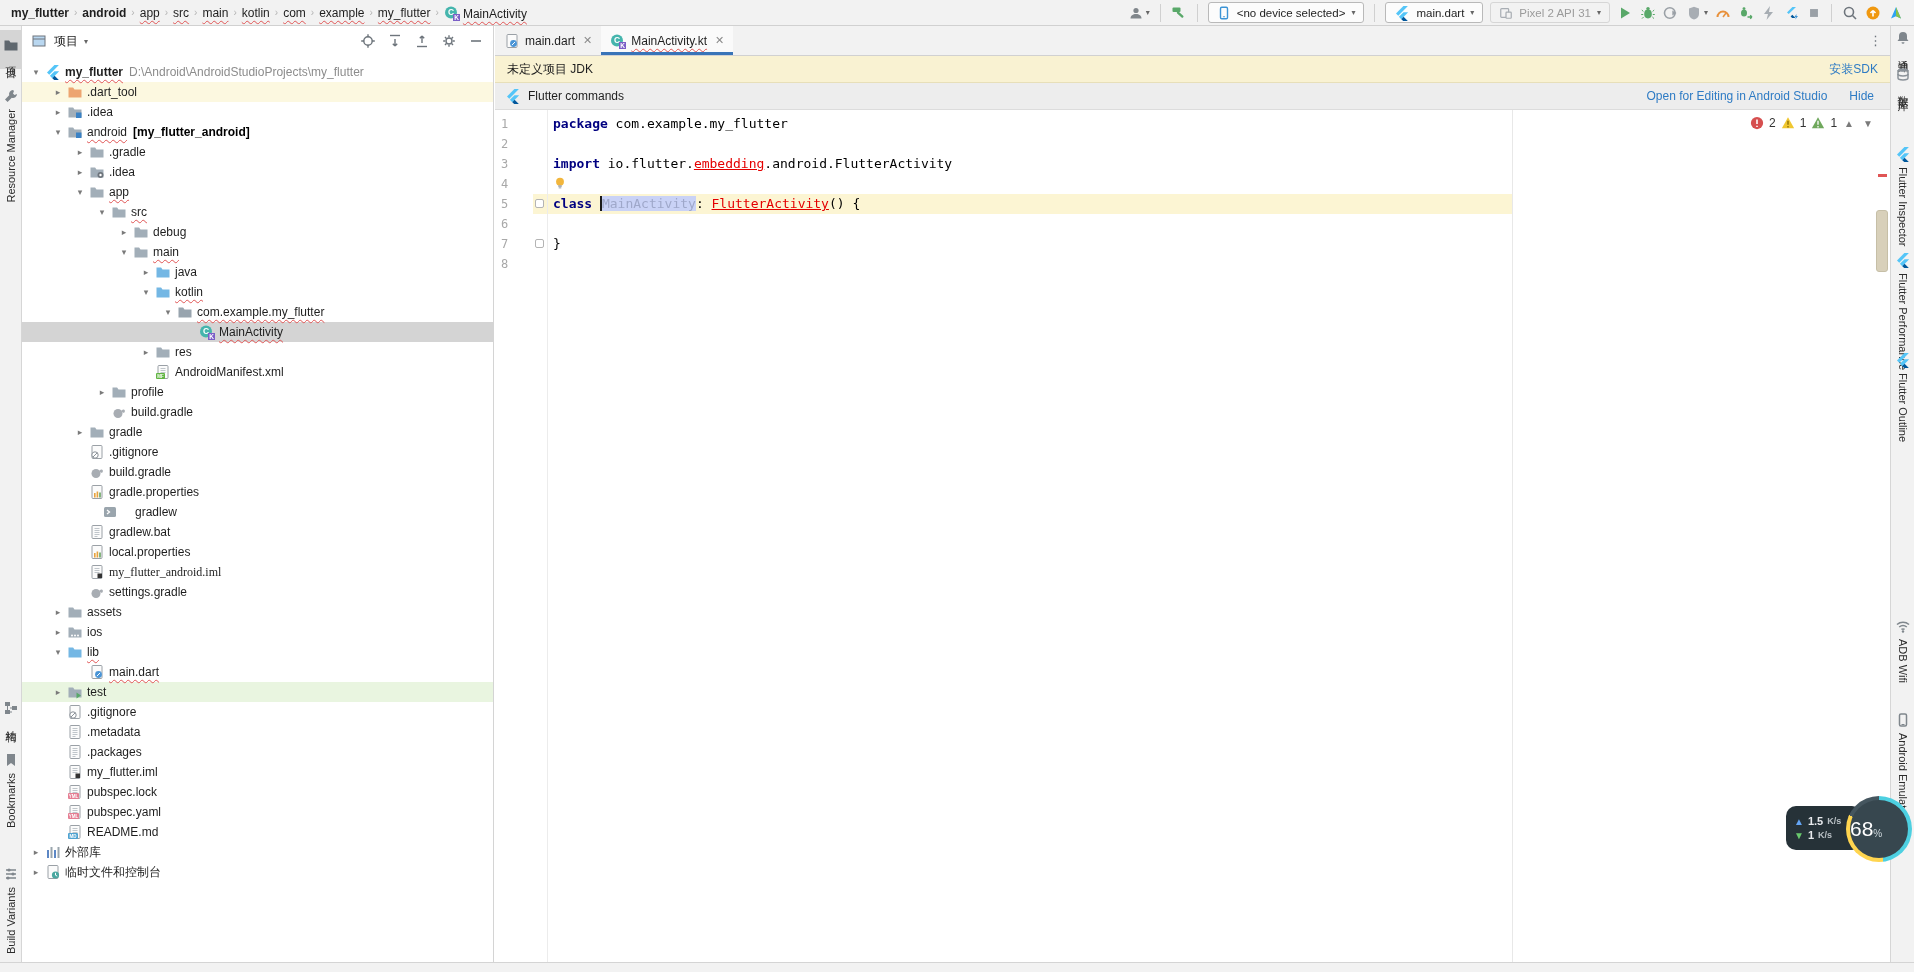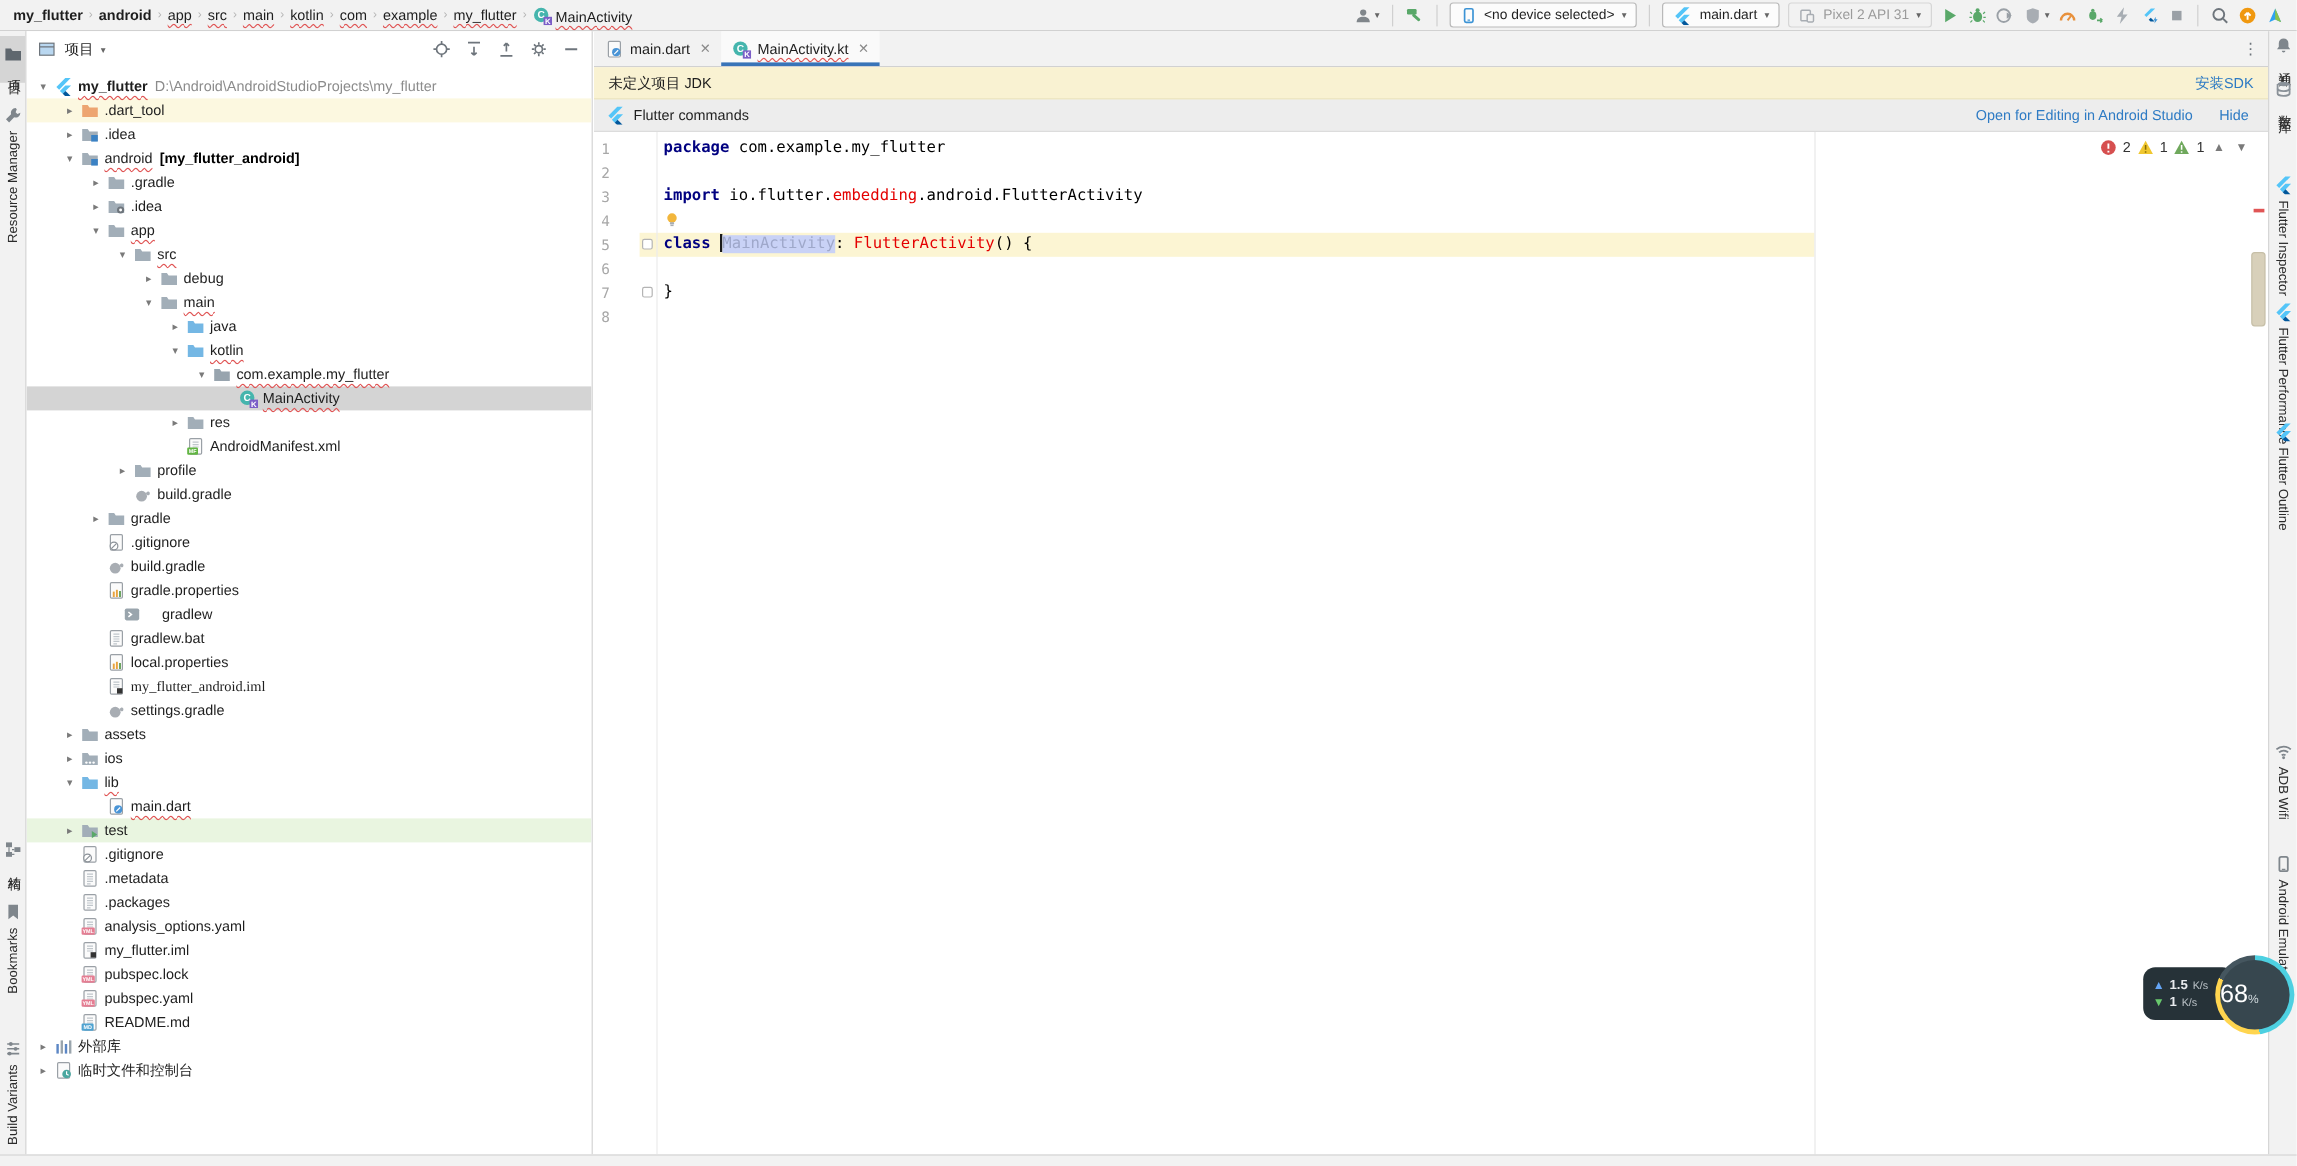--- a/index.html
+++ b/index.html
@@ -63,39 +63,39 @@
 
   #code { position:absolute; left:495px; top:110px; width:1395px; height:852px; background:#fff; font-family:"DejaVu Sans Mono",monospace; font-size:13px; }
   #gutter-line { position:absolute; left:52px; top:0; bottom:0; width:1px; background:#ececec; }
   #margin-guide { position:absolute; left:1017px; top:0; bottom:0; width:1px; background:#e8e8e8; }
   #cur-line-bg { position:absolute; left:38px; width:979px; height:20px; background:#fcf5d3; }
   .codeline { position:absolute; left:0; height:20px; width:100%; line-height:20px; }
   .lnum { position:absolute; left:6px; width:20px; color:#a8a8a8; font-size:12px; }
   .ltext { position:absolute; left:58px; white-space:pre; }
   .kw { color:#000080; font-weight:bold; }
   .pl { color:#000; }
-  .errt { color:#e40000; }
+  .errt { color:#e40000;text-decoration:underline; }
   .selt { background:#c9d2f6; color:#9fa8ca; }
   .caret { display:inline-block; width:2px; height:15px; background:#1a1a1a; vertical-align:-3px; }
   .foldbox { position:absolute; left:40px; top:5px; width:9px; height:9px; border:1px solid #b4b4b4; border-radius:2px; background:#fff; }
   #bulb { position:absolute; left:58px; top:66px; }
   #inspections { position:absolute; left:1255px; top:6px; display:flex; align-items:center; gap:5px; font-family:"Liberation Sans",sans-serif; font-size:12px; color:#333; }
   #inspections .nav { color:#7a7a7a; font-size:10px; padding:0 2px; }
   #stripe { position:absolute; right:2px; top:0; bottom:0; width:13px; }
   #stripe .mark { position:absolute; right:1px; width:9px; height:3px; background:#e05555; }
   #stripe .thumb { position:absolute; right:0; width:12px; height:62px; background:#d8d0ba; border:1px solid #c6bfa7; border-radius:3px; }
 
   #statusbar { position:absolute; left:0; bottom:0; width:1914px; height:10px; background:#f2f2f2; border-top:1px solid #d4d4d4; z-index:3; }
 
   
   #net-overlay { position:absolute; left:1786px; top:806px; width:76px; height:44px; background:#263238; border-radius:10px; z-index:9; color:#e8eaed; font-size:11px; font-weight:bold; display:flex; flex-direction:column; justify-content:center; gap:2px; padding-left:8px; }
   .net-row { display:flex; align-items:center; gap:4px; }
   .net-up { color:#64a5f5; font-size:10px; }
   .net-down { color:#69c96d; font-size:10px; }
-  .net-unit { font-weight:normal; color:#b9c0c5; font-size:9px; }
+  .net-unit { font-weight:bold; color:#b9c0c5; font-size:9px; }
   #gauge-overlay { position:absolute; left:1846px; top:796px; width:66px; height:66px; border-radius:50%; background:conic-gradient(#4dd0e1 0 48%, #ffd54f 48% 82%, #45565f 82% 100%); z-index:10; display:flex; align-items:center; justify-content:center; }
   #gauge-inner { width:58px; height:58px; border-radius:50%; background:#37474f; display:flex; align-items:center; justify-content:flex-start; color:#fff; font-size:21px; }
   #gauge-inner .pct { font-size:10px; color:#cfd8dc; margin-top:8px; }
 </style>
 </head>
 <body>
 
 <div id="topbar">
   <div id="breadcrumbs">
       <span class="crumb bold">my_flutter</span>
@@ -792,32 +792,20 @@
           </svg>
         </span>
         <span class="tlabel">.packages</span>
       </div>
       <div class="row" style="padding-left: 28px;">
         <span class="chev"></span>
         <span class="ticon">
           <svg width="16" height="16" viewBox="0 0 16 16">
             <rect x="3" y="1.5" width="10" height="13" rx="1" fill="#fbfbfb" stroke="#9aa0a6"></rect>
             <path d="M5.5 4.5h5M5.5 6.5h5M5.5 8.5h5" stroke="#c0c6cb" fill="none"></path>
-            <rect x="1" y="9" width="11" height="6" rx="1" fill="#e57e93"></rect>
-            <text x="6.5" y="13.8" font-size="4.5" fill="#fff" text-anchor="middle" font-family="sans-serif" font-weight="bold">YML</text>
-          </svg>
-        </span>
-        <span class="tlabel">analysis_options.yaml</span>
-      </div>
-      <div class="row" style="padding-left: 28px;">
-        <span class="chev"></span>
-        <span class="ticon">
-          <svg width="16" height="16" viewBox="0 0 16 16">
-            <rect x="3" y="1.5" width="10" height="13" rx="1" fill="#fbfbfb" stroke="#9aa0a6"></rect>
-            <path d="M5.5 4.5h5M5.5 6.5h5M5.5 8.5h5" stroke="#c0c6cb" fill="none"></path>
             <rect x="8.5" y="9.5" width="4.5" height="4.5" fill="#333"></rect>
           </svg>
         </span>
         <span class="tlabel">my_flutter.iml</span>
       </div>
       <div class="row" style="padding-left: 28px;">
         <span class="chev"></span>
         <span class="ticon">
           <svg width="16" height="16" viewBox="0 0 16 16">
             <rect x="3" y="1.5" width="10" height="13" rx="1" fill="#fbfbfb" stroke="#9aa0a6"></rect>

